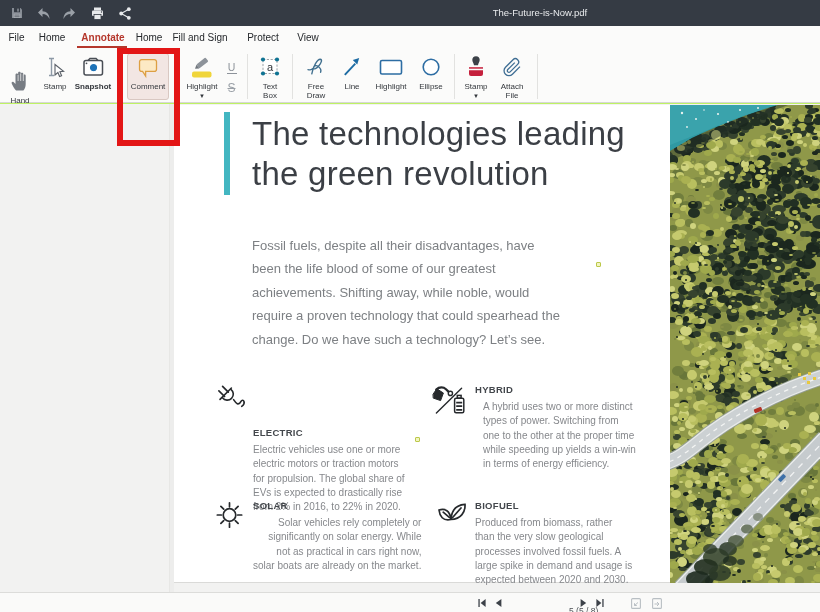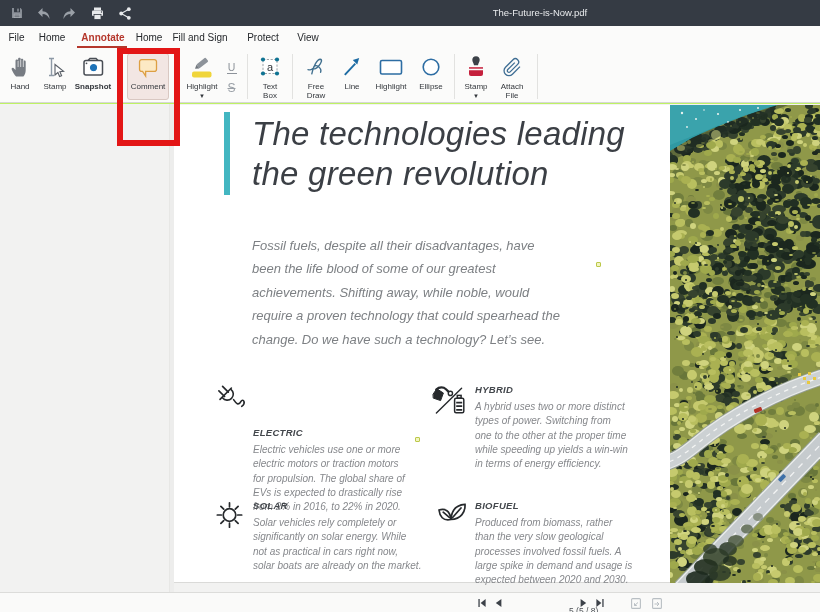--- a/index.html
+++ b/index.html
@@ -20,21 +20,21 @@
   .toolbar{position:absolute;left:0;top:50px;width:820px;height:53px;background:#fbfbfa;border-bottom:1px solid #d7d7d5;}
   .sep{position:absolute;top:4px;width:1px;height:45px;background:#e2e2e0;}
   .tool{position:absolute;text-align:center;}
   .tlabel{position:absolute;top:27px;left:50%;transform:translateX(-50%);
           font-size:8px;color:#33373c;white-space:nowrap;line-height:9px;}
   .commentbtn{position:absolute;left:127px;top:2.5px;width:42px;height:47px;background:#f2e6e3;border:1px solid #d9c8c2;border-radius:3px;}
   .redrect{position:absolute;left:117px;top:48px;width:63px;height:98px;border:6.5px solid #e31616;z-index:50;}
   
   .docarea{position:absolute;left:0;top:104px;width:820px;height:488px;background:#f2f2f1;}
   .docline{position:absolute;left:169px;top:0;width:1px;height:488px;background:#e7e7e5;}
-  .page{position:absolute;left:174px;top:1px;width:646px;height:478px;background:#ffffff;border-bottom:1px solid #dadad8;font-style:italic;}
+  .page{position:absolute;left:174px;top:1px;width:646px;height:478px;background:#ffffff;border-bottom:1px solid #dadad8;}
   .tealbar{position:absolute;left:50px;top:7px;width:5.5px;height:83px;background:#43b6c1;}
   .ptitle{position:absolute;left:78px;top:9px;font-size:33px;line-height:40px;letter-spacing:0.25px;color:#3b3f45;
           transform-origin:0 0;white-space:nowrap;}
   .pbody{position:absolute;left:78px;top:129px;font-size:13px;line-height:23.4px;color:#7d8084;
          transform-origin:0 0;white-space:nowrap;}
   .feat{position:absolute;white-space:nowrap;}
   .fhead{font-size:9.5px;font-weight:bold;color:#43474c;letter-spacing:0.3px;margin-top:-2px;transform-origin:0 0;}
   .ftext{position:absolute;font-size:10px;line-height:14.3px;color:#86888c;transform-origin:0 0;white-space:nowrap;}
   .ydot{position:absolute;width:5px;height:5px;background:#f2f5c0;border:1.5px solid #bcc84a;border-radius:1px;}
   
@@ -87,21 +87,21 @@
 
   <div class="toolbar">
     <div class="sep" style="left:122px"></div>
     <div class="sep" style="left:178px"></div>
     <div class="sep" style="left:247px"></div>
     <div class="sep" style="left:292px"></div>
     <div class="sep" style="left:454px"></div>
     <div class="sep" style="left:537px"></div>
     <div class="commentbtn"></div>
 
-    <div class="tool" style="left:8px;top:5px;width:24px;">
+    <div class="tool" style="left:8px;top:19px;width:24px;">
       <svg width="24" height="24" viewBox="0 0 24 24" style="margin-left:0px">
         <path fill="#777c83" d="M8.1 21.5 C6.6 19.8 4.8 17 3.7 14.4 c-.5-1.2.9-2.1 1.8-1.3 l2 1.8 V6 c0-.9.6-1.4 1.3-1.4 .7 0 1.3.5 1.3 1.4 V4.2 c0-.9.6-1.4 1.3-1.4 .7 0 1.3.5 1.3 1.4 V5.1 c0-.9.6-1.3 1.3-1.3 .7 0 1.3.4 1.3 1.3 V6.7 c0-.8.5-1.2 1.2-1.2 .7 0 1.2.4 1.2 1.2 V15 c0 2.8-.9 4.8-2.3 6.5 z"></path>
         <path d="M10.1 6 v6 M12.7 4.6 v7.4 M15.3 5.4 v6.6" stroke="#fbfbfa" stroke-width="0.7" fill="none"></path>
       </svg>
       <div class="tlabel">Hand</div>
     </div>
 
     <div class="tool" style="left:43px;top:5px;width:24px;">
       <svg width="24" height="24" viewBox="0 0 24 24">
         <path d="M6 3.5 h5 M6 20.5 h5 M8.5 3.5 v17" stroke="#8d99a6" stroke-width="1.4" fill="none"></path>
@@ -231,32 +231,32 @@
           <circle cx="20.4" cy="10.4" r="2.1" stroke-width="1.4"></circle>
         </g>
         <g fill="none" stroke="#26292c" stroke-width="1.5">
           <rect x="24.6" y="15.2" width="9.2" height="14.6" rx="1.5"></rect>
           <rect x="27.3" y="12.4" width="3.8" height="2.8"></rect>
           <path d="M26.2 19.6 h6 M26.2 23.2 h6 M26.2 26.8 h6" stroke-width="1.7"></path>
         </g>
       </svg>
       <div class="feat" style="left:301px;top:281px;">
         <div class="fhead" id="t-h2">HYBRID</div>
-        <div class="ftext" id="t-f2" style="top:14px;left:0;">A hybrid uses two or more distinct<br>types of power. Switching from<br>one to the other at the proper time<br>while speeding up yields a win-win<br>in terms of energy efficiency.</div>
+        <div class="ftext" id="t-f2" style="top:14px;left:8px;">A hybrid uses two or more distinct<br>types of power. Switching from<br>one to the other at the proper time<br>while speeding up yields a win-win<br>in terms of energy efficiency.</div>
       </div>
 
       <svg class="abs" style="left:40px;top:394px" width="32" height="32" viewBox="0 0 32 32">
         <g fill="none" stroke="#26292c" stroke-width="1.7" stroke-linecap="round">
           <circle cx="15.5" cy="16" r="6.3"></circle>
           <path d="M15.5 3.8 v4 M15.5 24.2 v4 M3.3 16 h4 M23.7 16 h4 M6.9 7.4 l2.8 2.8 M21.3 21.6 l2.8 2.8 M24.1 7.4 l-2.8 2.8 M9.7 21.6 l-2.8 2.8"></path>
         </g>
       </svg>
       <div class="feat" style="left:79px;top:397px;">
         <div class="fhead" id="t-h3">SOLAR</div>
-        <div class="ftext" id="t-f3" style="top:14px;left:0;">Solar vehicles rely completely or<br>significantly on solar energy. While<br>not as practical in cars right now,<br>solar boats are already on the market.</div>
+        <div class="ftext" id="t-f3" style="top:14px;left:0;text-align:right;">Solar vehicles rely completely or<br>significantly on solar energy. While<br>not as practical in cars right now,<br>solar boats are already on the market.</div>
       </div>
 
       <svg class="abs" style="left:263px;top:395px" width="30" height="24" viewBox="0 0 30 24">
         <g fill="none" stroke="#26292c" stroke-width="1.7" stroke-linecap="round">
           <path d="M14 19.5 C6 21.5 2.6 16 2 10 C8 8 13 10.7 14 19.5 C14.6 10.7 19 4.8 28 4.3 C28.5 12 24 19 14 19.5 Z"></path>
           <path d="M6.2 12.2 l6.4 5.4 M24 8 l-8.6 9.7"></path>
         </g>
       </svg>
       <div class="feat" style="left:301px;top:397px;">
         <div class="fhead" id="t-h4">BIOFUEL</div>

